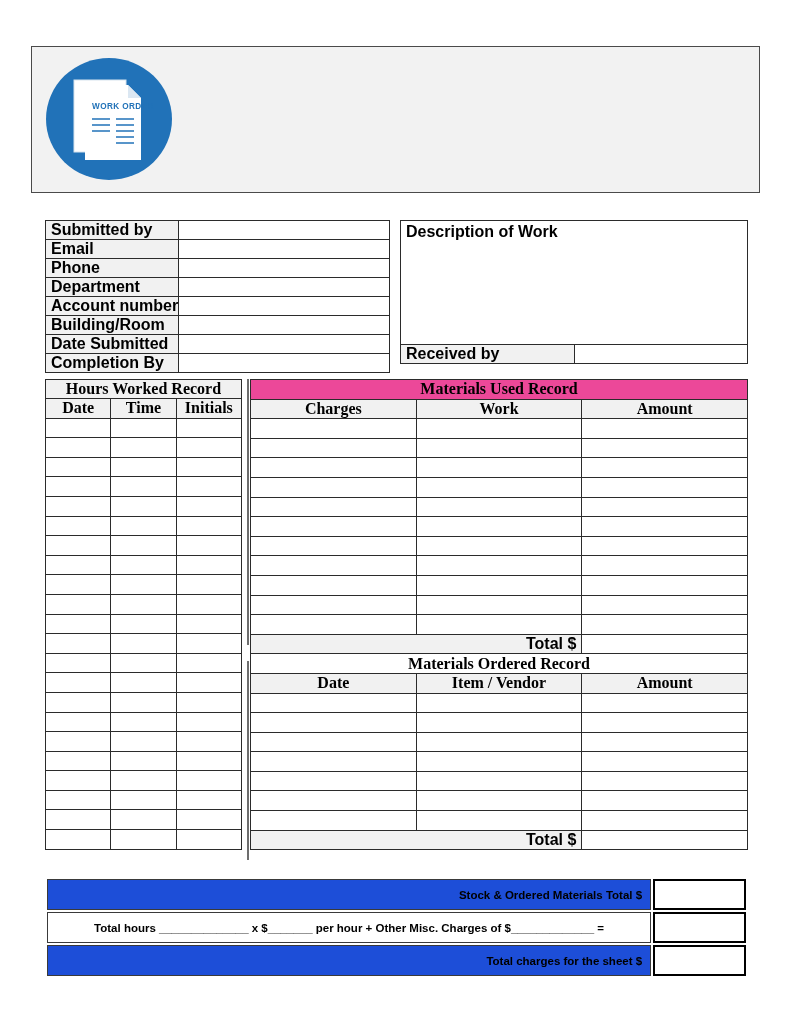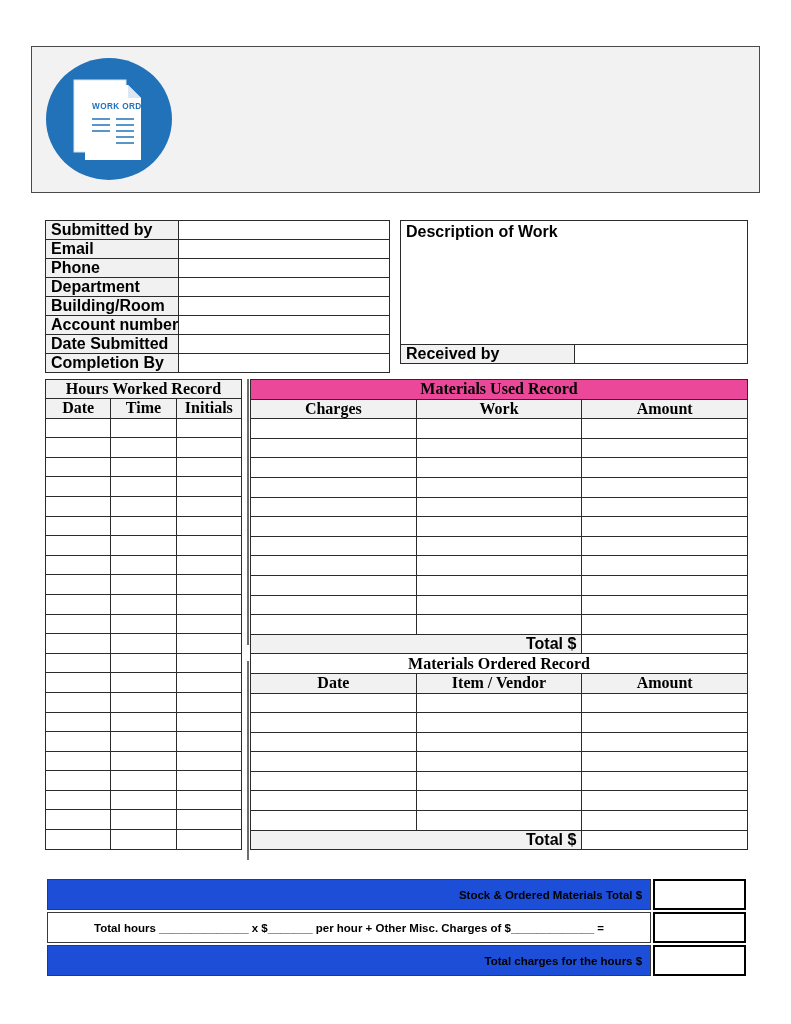--- a/index.html
+++ b/index.html
@@ -193,25 +193,25 @@
       </tr>
       <tr>
         <td class="lbl">Phone</td>
         <td class="val"></td>
       </tr>
       <tr>
         <td class="lbl">Department</td>
         <td class="val"></td>
       </tr>
       <tr>
+        <td class="lbl">Account number</td>
+        <td class="val"></td>
+      </tr>
+      <tr>
         <td class="lbl">Building/Room</td>
-        <td class="val"></td>
-      </tr>
-      <tr>
-        <td class="lbl">Account number</td>
         <td class="val"></td>
       </tr>
       <tr>
         <td class="lbl">Date Submitted</td>
         <td class="val"></td>
       </tr>
       <tr>
         <td class="lbl">Completion By</td>
         <td class="val"></td>
       </tr>
@@ -482,19 +482,19 @@
     <tbody>
       <tr>
         <td class="sum-lbl">Stock &amp; Ordered Materials Total $</td>
         <td class="sum-box"></td>
       </tr>
       <tr>
         <td class="sum-mid">Total hours ______________ x $_______ per hour + Other Misc. Charges of $_____________ =</td>
         <td class="sum-box"></td>
       </tr>
       <tr>
-        <td class="sum-lbl">Total charges for the hours $</td>
+        <td class="sum-lbl">Total charges for the sheet $</td>
         <td class="sum-box"></td>
       </tr>
     </tbody>
   </table>
 
 </div>
 
 </body></html>

